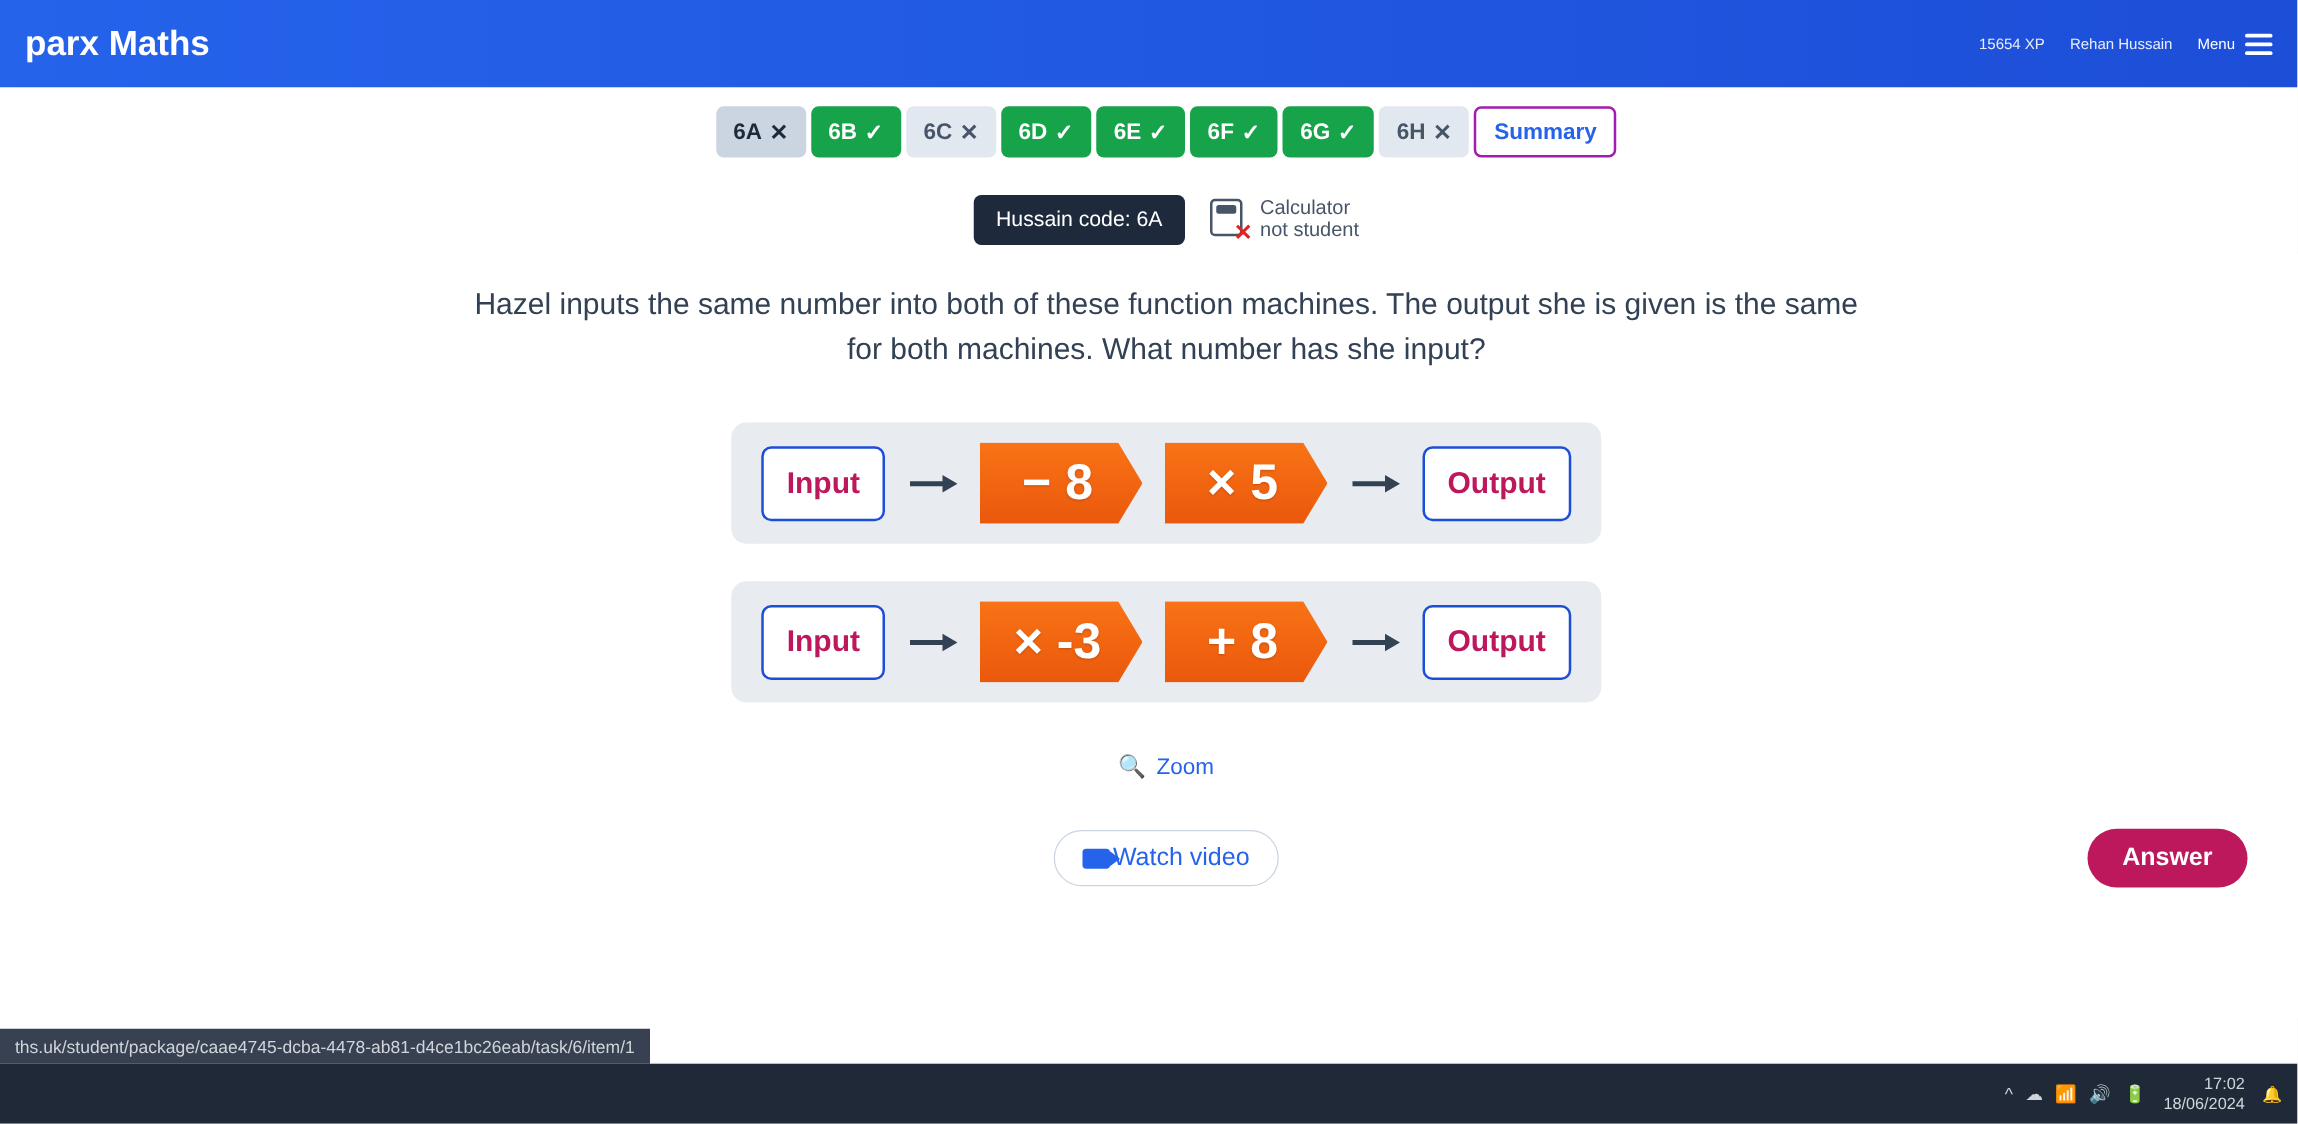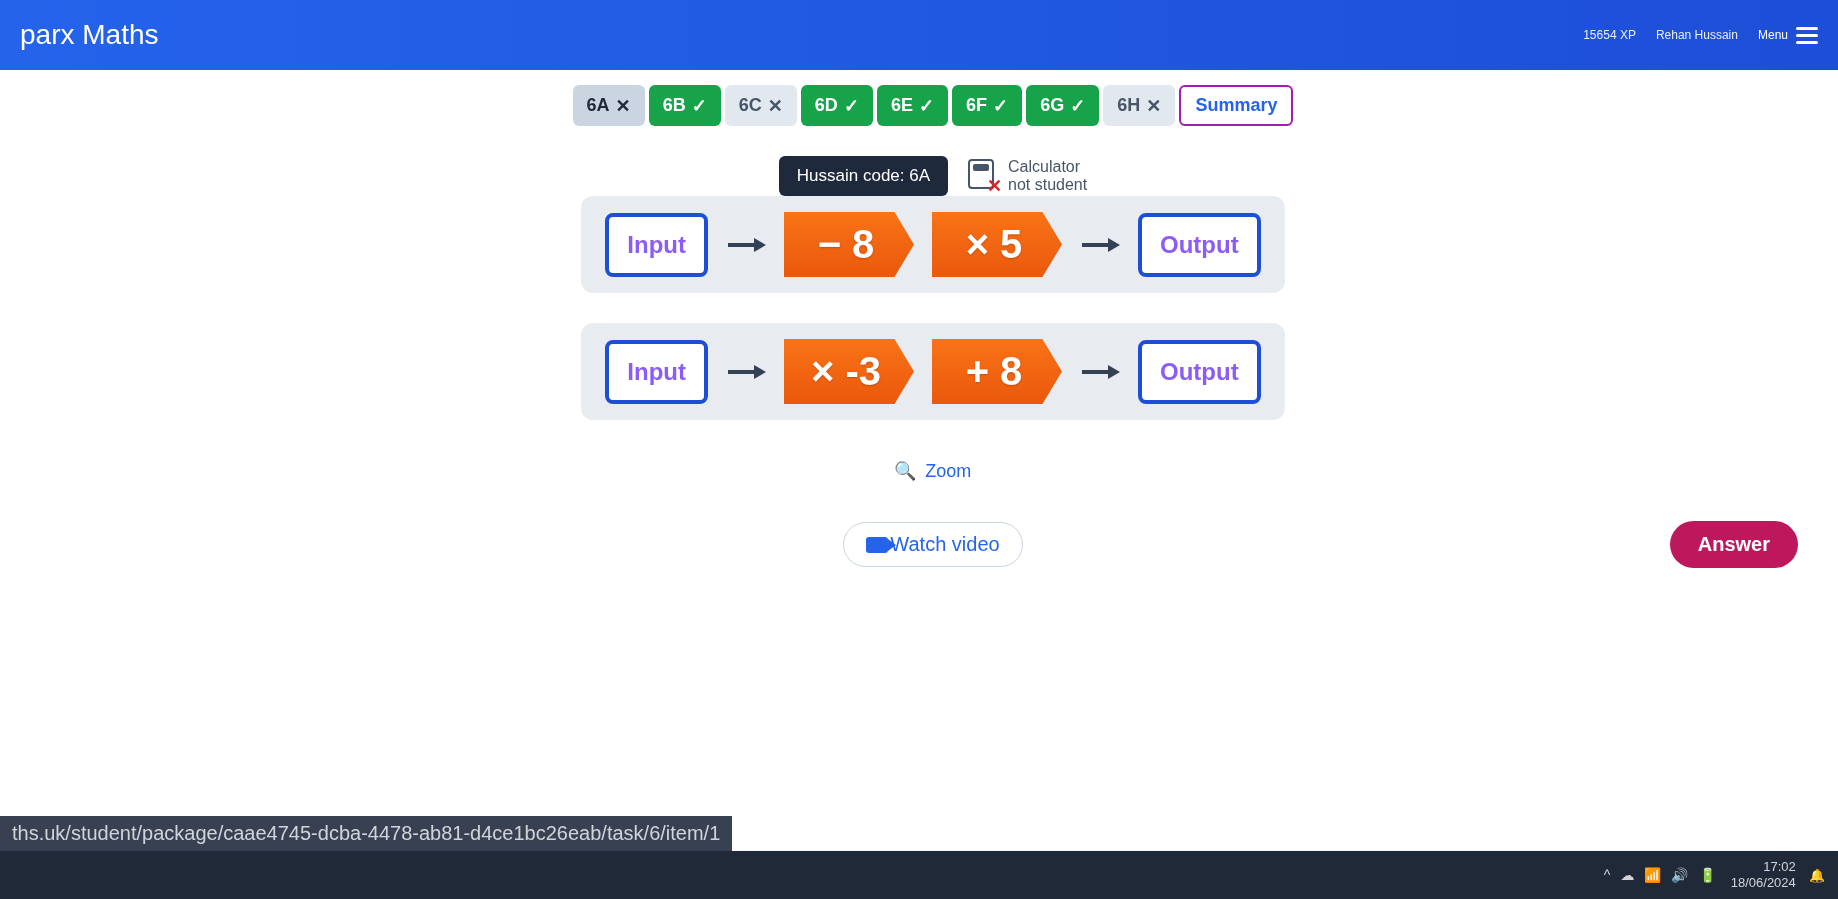--- a/index.html
+++ b/index.html
@@ -7,21 +7,21 @@
     
     .header-bar {
       background: linear-gradient(to right, #2563eb, #1d4ed8);
       height: 70px;
       display: flex;
       align-items: center;
       justify-content: space-between;
       padding: 0 20px;
       color: white;
     }
-    .logo { font-size: 28px; font-weight: 400; }
+    .logo { font-size: 28px; font-weight: 700; }
     .header-right { display: flex; align-items: center; gap: 20px; font-size: 12px; }
     .xp { opacity: 0.9; }
     .username { opacity: 0.9; }
     .menu-btn { display: flex; align-items: center; gap: 8px; cursor: pointer; }
     .hamburger { display: flex; flex-direction: column; gap: 4px; }
     .hamburger span { width: 22px; height: 3px; background: white; border-radius: 2px; }
     
     .main-content { background: white; min-height: 780px; position: relative; padding-left: 28px; }
     
     .tabs-row { display: flex; justify-content: center; padding: 15px 0 10px; gap: 4px; }
@@ -71,26 +71,26 @@
     .machine {
       background: #e8ecf0;
       border-radius: 12px;
       padding: 16px 24px;
       display: flex;
       align-items: center;
       gap: 18px;
     }
     .io-box {
       background: white;
-      border: 4px solid #1d4ed8;
+      border: 2px solid #1d4ed8;
       border-radius: 8px;
       padding: 14px 18px;
       font-size: 24px;
       font-weight: 600;
-      color: #8b5cf6;
+      color: #be185d;
     }
     .arrow-svg { width: 40px; height: 20px; }
     .op-block {
       background: linear-gradient(to bottom, #f97316, #ea580c);
       color: white;
       font-size: 40px;
       font-weight: 700;
       padding: 10px 26px 10px 20px;
       position: relative;
       clip-path: polygon(0 0, 85% 0, 100% 50%, 85% 100%, 0 100%);
@@ -148,21 +148,21 @@
       border: none;
     }
     
     .url-bar {
       position: absolute;
       bottom: 48px;
       left: 0;
       background: #374151;
       color: #d1d5db;
       padding: 6px 12px;
-      font-size: 20px;
+      font-size: 14px;
     }
     
     .taskbar {
       position: absolute;
       bottom: 0;
       left: 0;
       right: 0;
       height: 48px;
       background: #1f2937;
       display: flex;
@@ -240,20 +240,21 @@
         <div class="calc-box"></div>
         <span class="calc-x">✕</span>
       </div>
       <div>
         <div>Calculator</div>
         <div>not student</div>
       </div>
     </div>
   </div>
 
+  <div class="question-text">Hazel inputs the same number into both of these function machines. The output she is given is the same for both machines. What number has she input?</div>
 
   <div class="machines">
     <div class="machine">
       <div class="io-box">Input</div>
       <svg class="arrow-svg" viewBox="0 0 40 20">
           <line x1="2" y1="10" x2="30" y2="10" stroke="#334155" stroke-width="4"></line>
           <polygon points="28,3 40,10 28,17" fill="#334155"></polygon>
         </svg>
       <div class="op-block">− 8</div>
       <div class="op-block">× 5</div>

